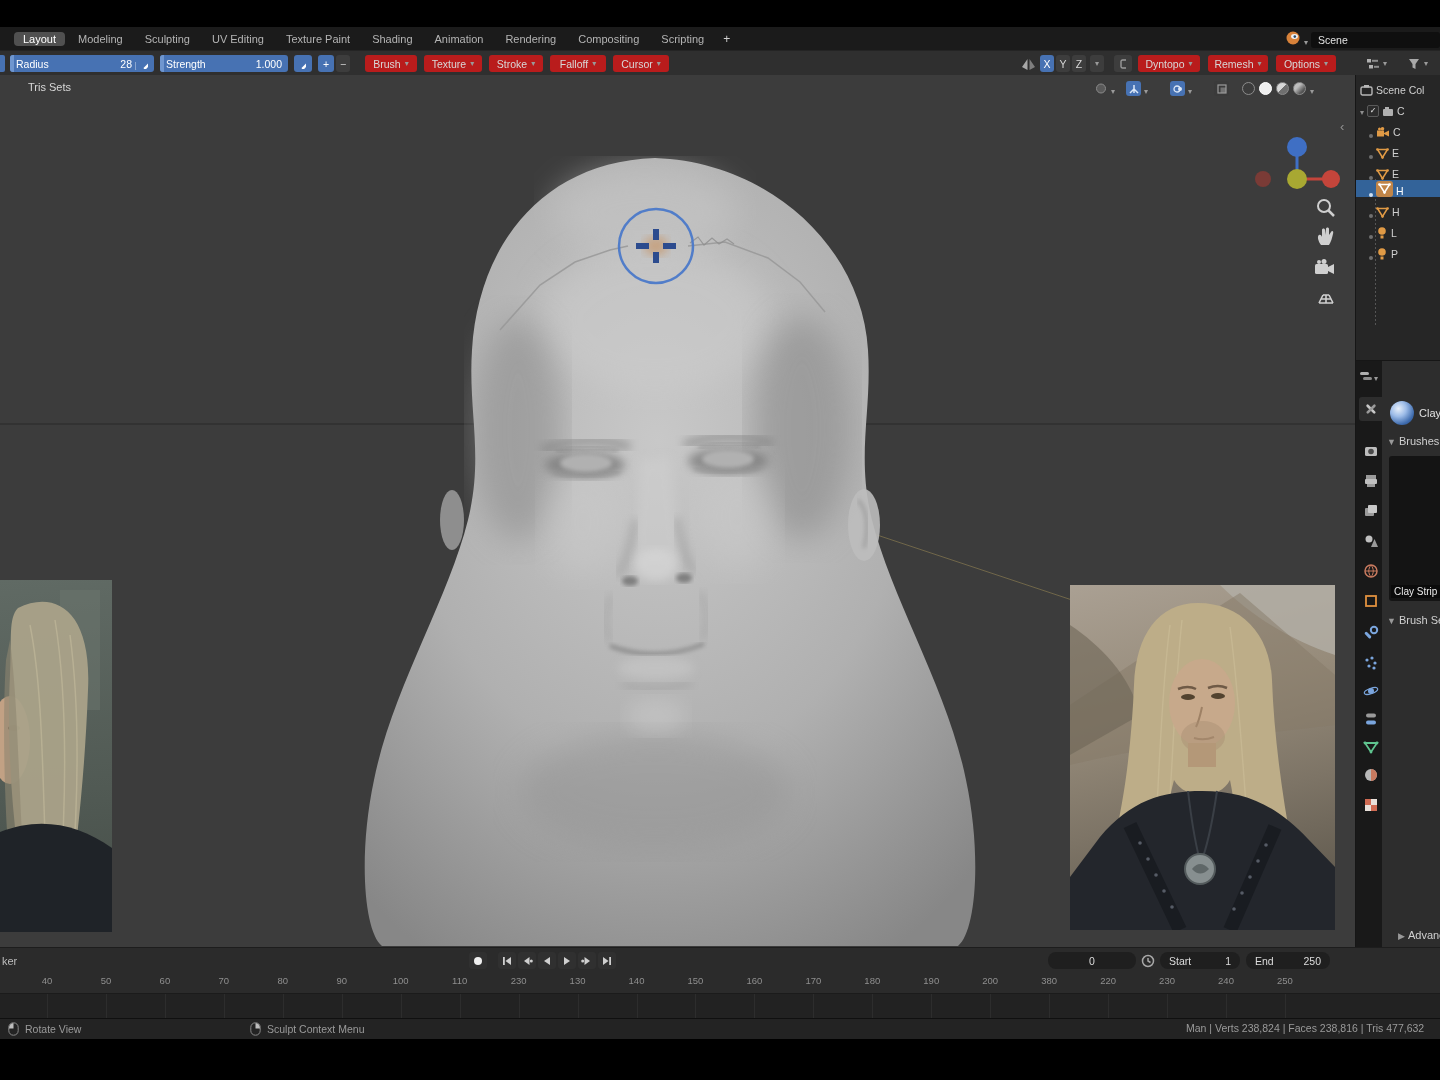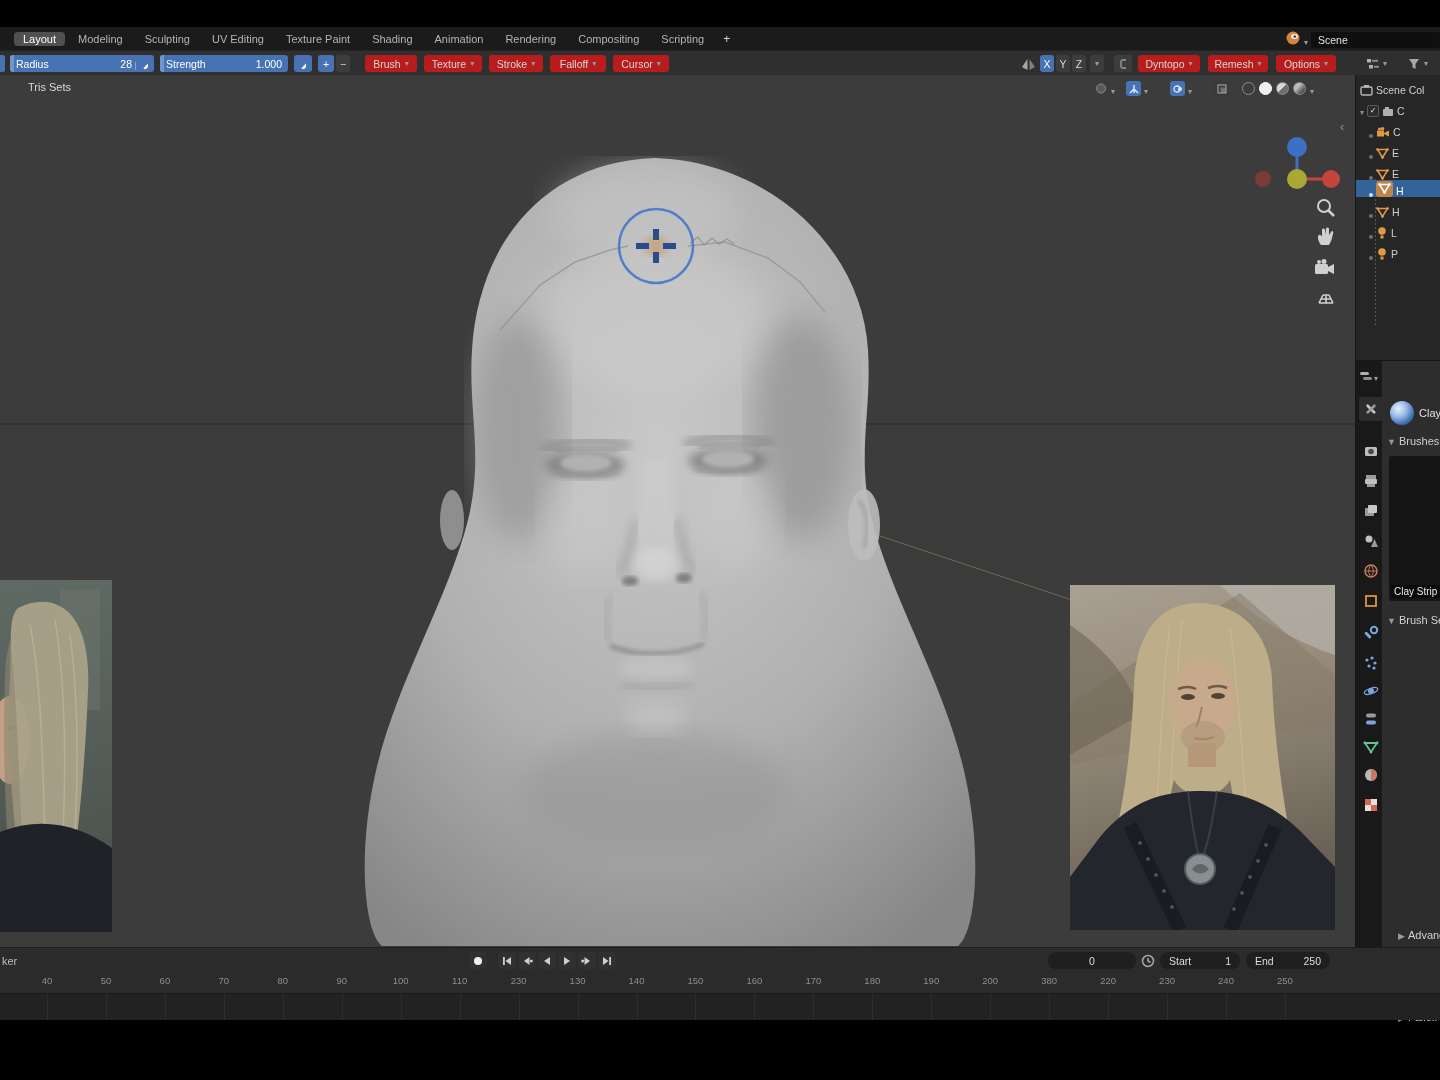--- a/index.html
+++ b/index.html
@@ -694,14 +694,33 @@
         <i class="gridline" style="left: 931.25px;"></i>
         <i class="gridline" style="left: 990.2px;"></i>
         <i class="gridline" style="left: 1049.15px;"></i>
         <i class="gridline" style="left: 1108.1px;"></i>
         <i class="gridline" style="left: 1167.05px;"></i>
         <i class="gridline" style="left: 1226px;"></i>
         <i class="gridline" style="left: 1284.95px;"></i>
       </div>
   </div>
 
+  <div class="abs statusbar">
+    <div class="stat" style="left:8px;">
+      <svg width="11" height="14">
+          <rect x="0.8" y="0.8" width="9.4" height="12.4" rx="4.5" fill="none" stroke="#8a8a8a"></rect>
+          <path d="M1,6.5 A4.5,5.5 0 0 1 5.5,1 V6.5 Z" fill="#bdbdbd"></path>
+        </svg>
+      <span>Rotate View</span>
+    </div>
+    <div class="stat" style="left:250px;">
+      <svg width="11" height="14">
+          <rect x="0.8" y="0.8" width="9.4" height="12.4" rx="4.5" fill="none" stroke="#8a8a8a"></rect>
+          <path d="M10,6.5 A4.5,5.5 0 0 0 5.5,1 V6.5 Z" fill="#bdbdbd"></path>
+        </svg>
+      <span>Sculpt Context Menu</span>
+    </div>
+    <div class="stat" style="left:1186px;">
+      <span>Man | Verts 238,824 | Faces 238,816 | Tris 477,632</span>
+    </div>
+  </div>
 
 </div>
 
 </body></html>

